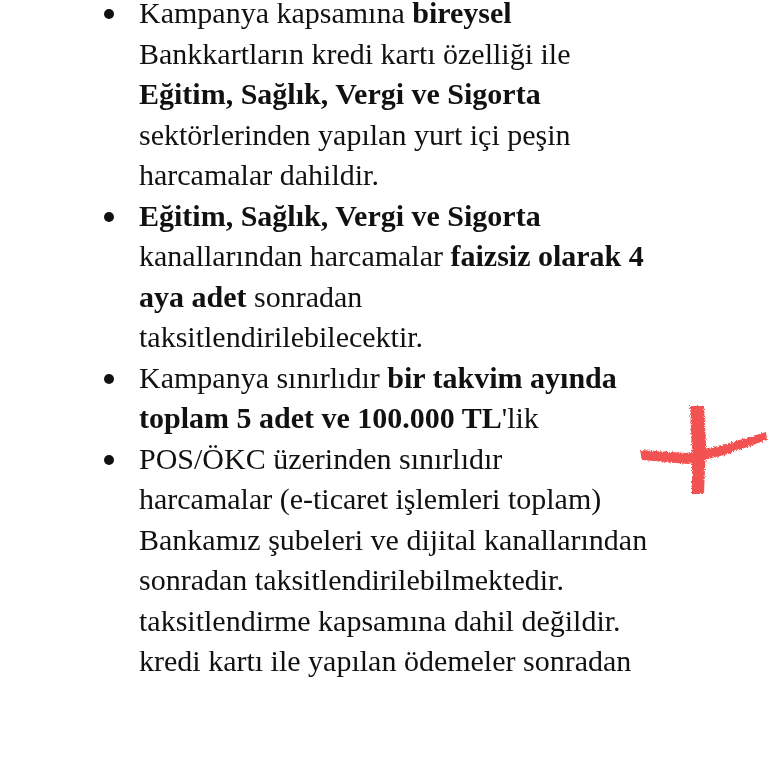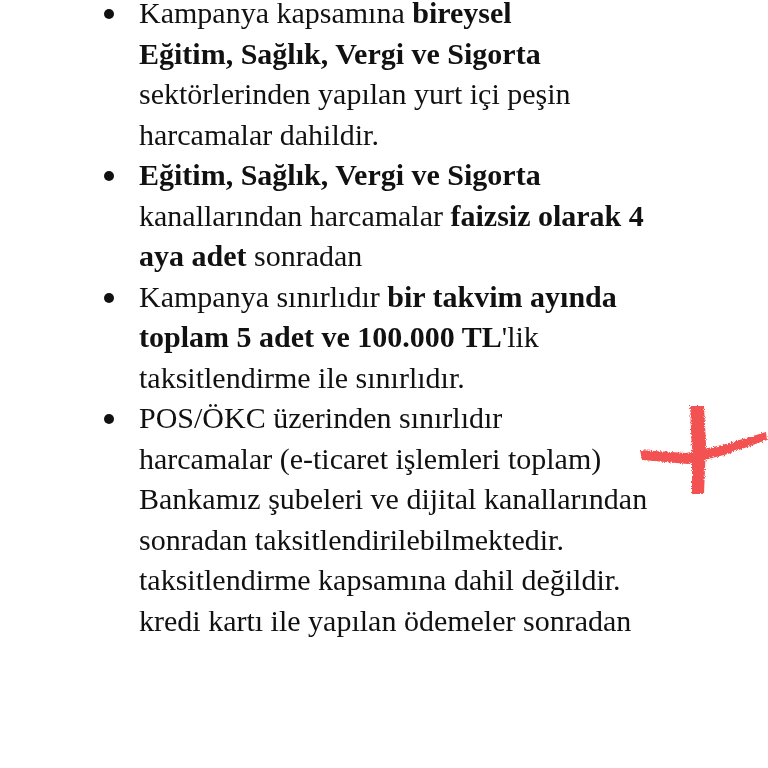--- a/index.html
+++ b/index.html
@@ -57,35 +57,36 @@
     }
   </style>
 </head>
 <body>
 
 <div class="doc">
   <ul class="bullets">
     <li class="item">
       <span class="dot"></span>
       <span class="line"><span>Kampanya kapsamına </span><b>bireysel</b></span>
+      <span class="line"><span>Bankkartların kredi kartı özelliği ile</span></span>
       <span class="line"><b>Eğitim, Sağlık, Vergi ve Sigorta</b></span>
       <span class="line"><span>sektörlerinden yapılan yurt içi peşin</span></span>
       <span class="line"><span>harcamalar dahildir.</span></span>
     </li>
     <li class="item">
       <span class="dot"></span>
       <span class="line"><b>Eğitim, Sağlık, Vergi ve Sigorta</b></span>
       <span class="line"><span>kanallarından harcamalar </span><b>faizsiz olarak 4</b></span>
       <span class="line"><b>aya adet</b><span> sonradan</span></span>
+      <span class="line"><span>taksitlendirilebilecektir.</span></span>
     </li>
     <li class="item">
       <span class="dot"></span>
       <span class="line"><span>Kampanya sınırlıdır </span><b>bir takvim ayında</b></span>
       <span class="line"><b>toplam 5 adet ve 100.000 TL</b><span>'lik</span></span>
-      <span class="line"><span>taksitlendirme ile sınırlıdır.</span></span>
     </li>
     <li class="item">
       <span class="dot"></span>
       <span class="line"><span>POS/ÖKC üzerinden sınırlıdır</span></span>
       <span class="line"><span>harcamalar (e-ticaret işlemleri toplam)</span></span>
       <span class="line"><span>Bankamız şubeleri ve dijital kanallarından</span></span>
       <span class="line"><span>sonradan taksitlendirilebilmektedir.</span></span>
       <span class="line"><span>taksitlendirme kapsamına dahil değildir.</span></span>
       <span class="line"><span>kredi kartı ile yapılan ödemeler sonradan</span></span>
     </li>

